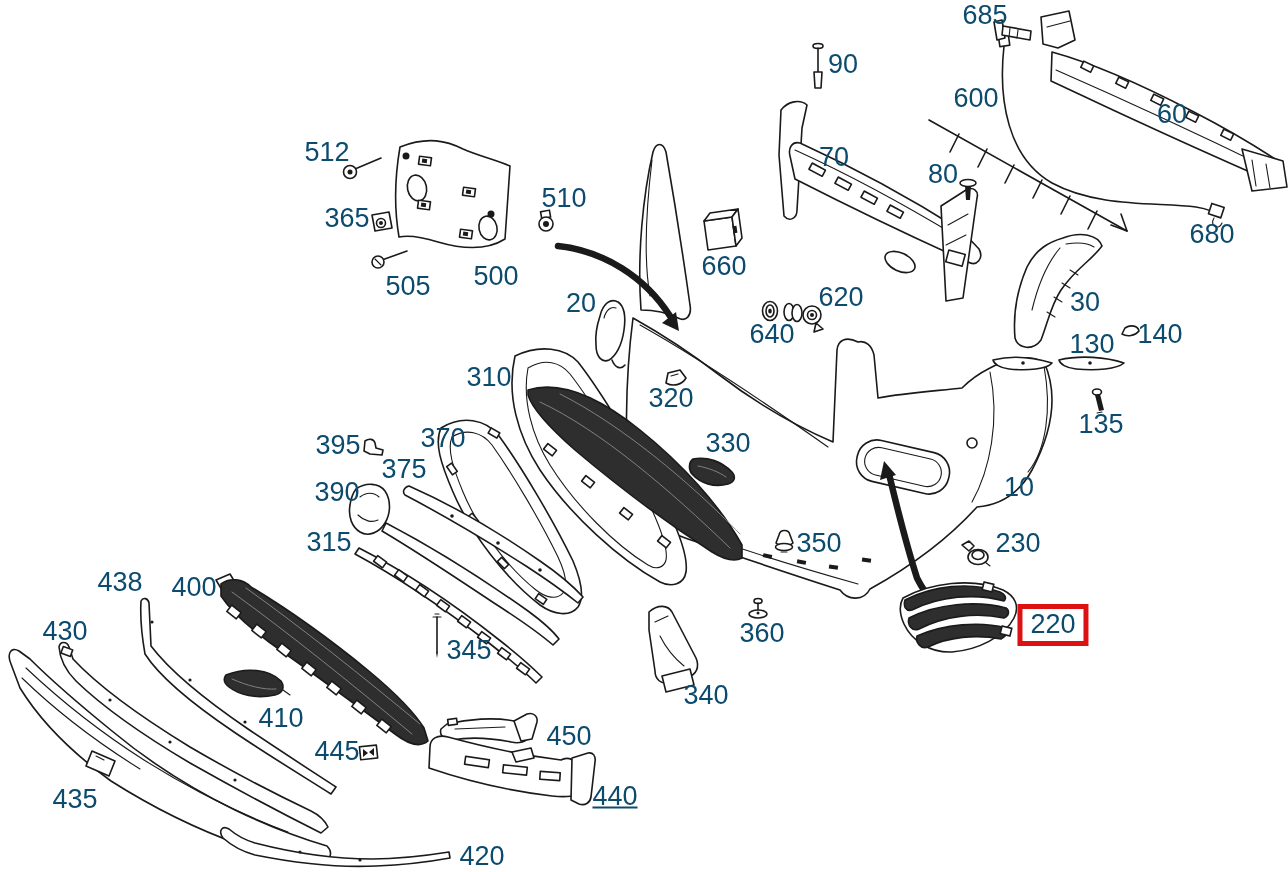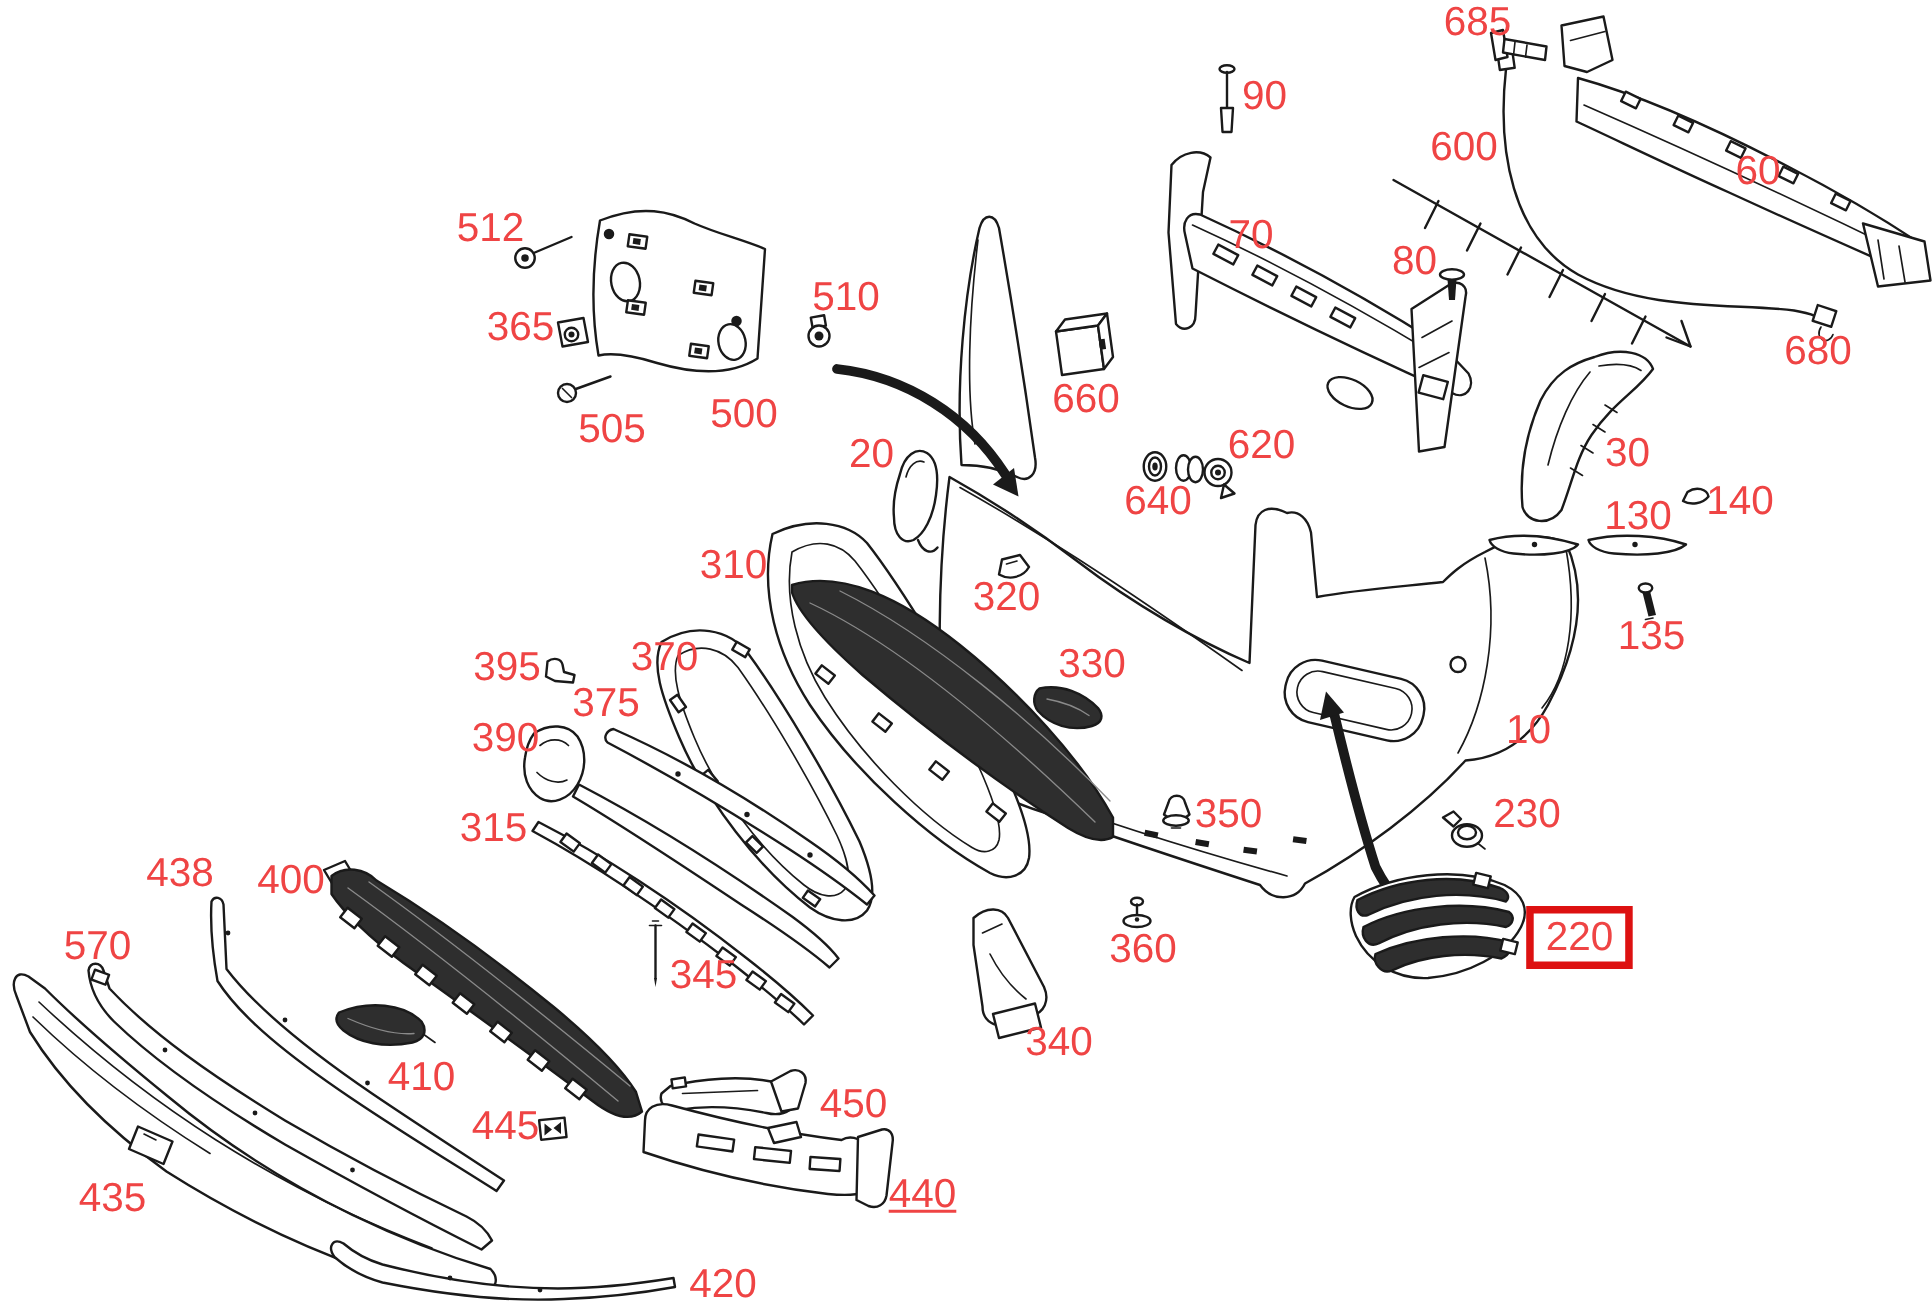--- a/index.html
+++ b/index.html
@@ -12,21 +12,21 @@
   svg *{stroke:#1a1a1a;stroke-width:1.6;fill:none;stroke-linecap:round;stroke-linejoin:round}
   svg .w{fill:#ffffff}
   svg .dk{fill:#2e2e2e}
   svg .fb{fill:#1a1a1a;stroke:none}
   svg .thick{stroke-width:6.5}
   svg .thin{stroke-width:1.1}
   svg .tex{stroke:#8a8a8a;stroke-width:0.9}
   #label-layer{position:absolute;left:0;top:0;width:100%;height:100%}
   .ref{
     position:absolute;transform:translate(-50%,-50%);
-    font-size:27px;line-height:1;color:#ef4444;white-space:nowrap;
+    font-size:27px;line-height:1;color:#0c4a6e;white-space:nowrap;
   }
   .ref-box{
     border:5px solid #dd1111;background:#fff;padding:2px 8px 3px 8px;
   }
 </style>
 </head>
 <body>
 
 <svg width="1288" height="872" viewBox="0 0 1288 872">
 
@@ -385,27 +385,27 @@
     <div class="ref" style="left: 1092px; top: 344px;">130</div>
     <div class="ref" style="left: 1101px; top: 424px;">135</div>
     <div class="ref" style="left: 489px; top: 377px;">310</div>
     <div class="ref" style="left: 671px; top: 398px;">320</div>
     <div class="ref" style="left: 728px; top: 443px;">330</div>
     <div class="ref" style="left: 1019px; top: 487px;">10</div>
     <div class="ref" style="left: 338px; top: 445px;">395</div>
     <div class="ref" style="left: 443px; top: 438px;">370</div>
     <div class="ref" style="left: 404px; top: 469px;">375</div>
     <div class="ref" style="left: 337px; top: 492px;">390</div>
-    <div class="ref" style="left: 329px; top: 542px; margin-top: 10px;">315</div>
+    <div class="ref" style="left: 329px; top: 542px;">315</div>
     <div class="ref" style="left: 819px; top: 543px;">350</div>
     <div class="ref" style="left: 1018px; top: 543px;">230</div>
     <div class="ref ref-box" style="left: 1053px; top: 625px; border-color: rgb(221, 17, 17);">220</div>
     <div class="ref" style="left: 120px; top: 582px;">438</div>
     <div class="ref" style="left: 194px; top: 587px;">400</div>
-    <div class="ref" style="left: 65px; top: 631px;">570</div>
+    <div class="ref" style="left: 65px; top: 631px;">430</div>
     <div class="ref" style="left: 469px; top: 650px;">345</div>
     <div class="ref" style="left: 762px; top: 633px;">360</div>
     <div class="ref" style="left: 281px; top: 718px;">410</div>
     <div class="ref" style="left: 706px; top: 695px;">340</div>
     <div class="ref" style="left: 569px; top: 736px;">450</div>
     <div class="ref" style="left: 337px; top: 751px;">445</div>
     <div class="ref" style="left: 615px; top: 796px; text-decoration: underline;">440</div>
     <div class="ref" style="left: 75px; top: 799px;">435</div>
     <div class="ref" style="left: 482px; top: 856px;">420</div>
   </div>

